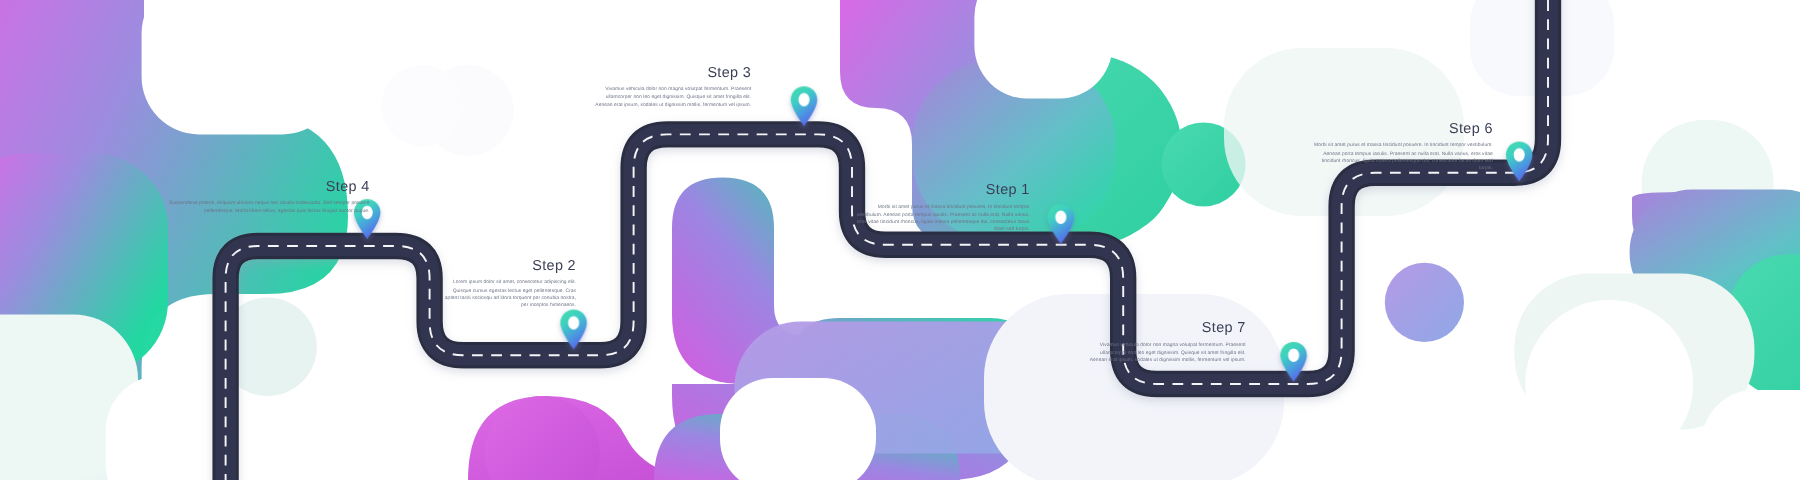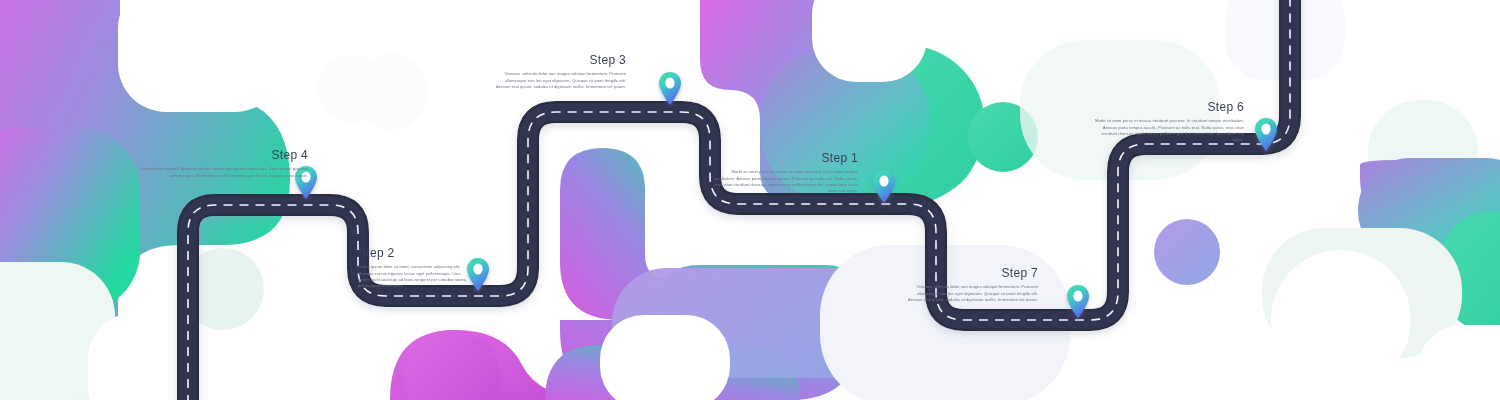--- a/index.html
+++ b/index.html
@@ -325,21 +325,21 @@
     </g>
   </svg>
 
   <div id="text-layer">
 
     <div class="step-block align-right" style="left:128px; top:148px; width:180px;">
       <div class="step-title">Step 4</div>
       <div class="step-body">Suspendisse potenti. Aliquam ultricies neque nec iaculis malesuada. Sed semper posuere pellentesque. Morbi libero tellus, egestas quis lectus feugiat auctor augue.</div>
     </div>
 
-    <div class="step-block" style="left:358px; top:214px; width:112px; text-align:left;margin-top:32px;">
+    <div class="step-block" style="left:368px; top:214px; width:112px; text-align:right;">
       <div class="step-title">Step 2</div>
       <div class="step-body">Lorem ipsum dolor sit amet, consectetur adipiscing elit. Quisque cursus egestas lectus eget pellentesque. Cras aptent taciti sociosqu ad litora torquent per conubia nostra, per inceptos himenaeos.</div>
     </div>
 
     <div class="step-block align-right" style="left:494px; top:53px; width:132px;">
       <div class="step-title">Step 3</div>
       <div class="step-body">Vivamus vehicula dolor non magna volutpat fermentum. Praesent ullamcorper non leo eget dignissim. Quisque sit amet fringilla elit. Aenean erat ipsum, sodales ut dignissim mollis, fermentum vel ipsum.</div>
     </div>
 
     <div class="step-block align-right" style="left:710px; top:151px; width:148px;">

